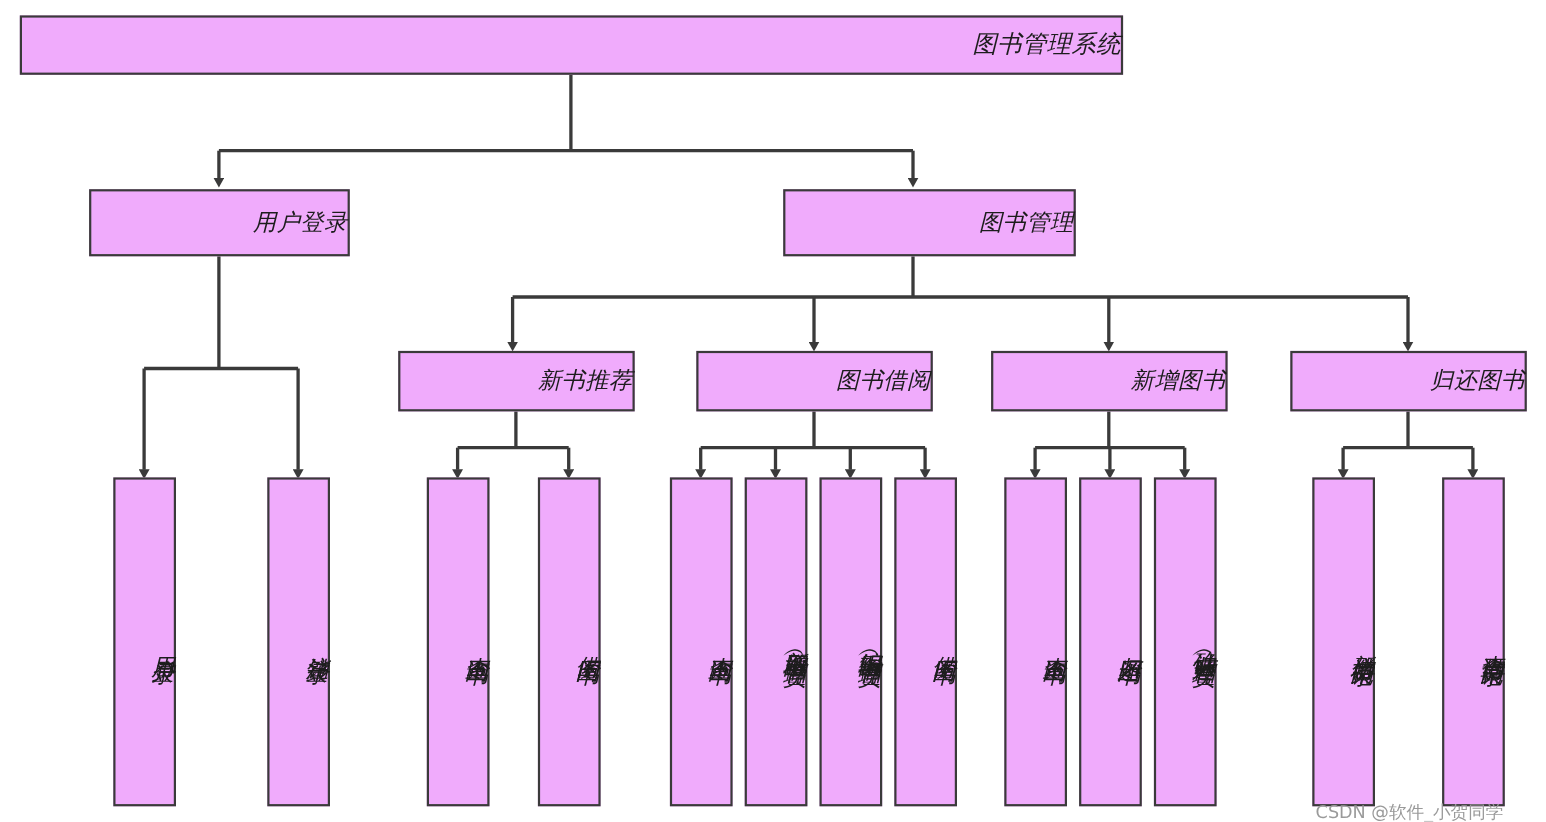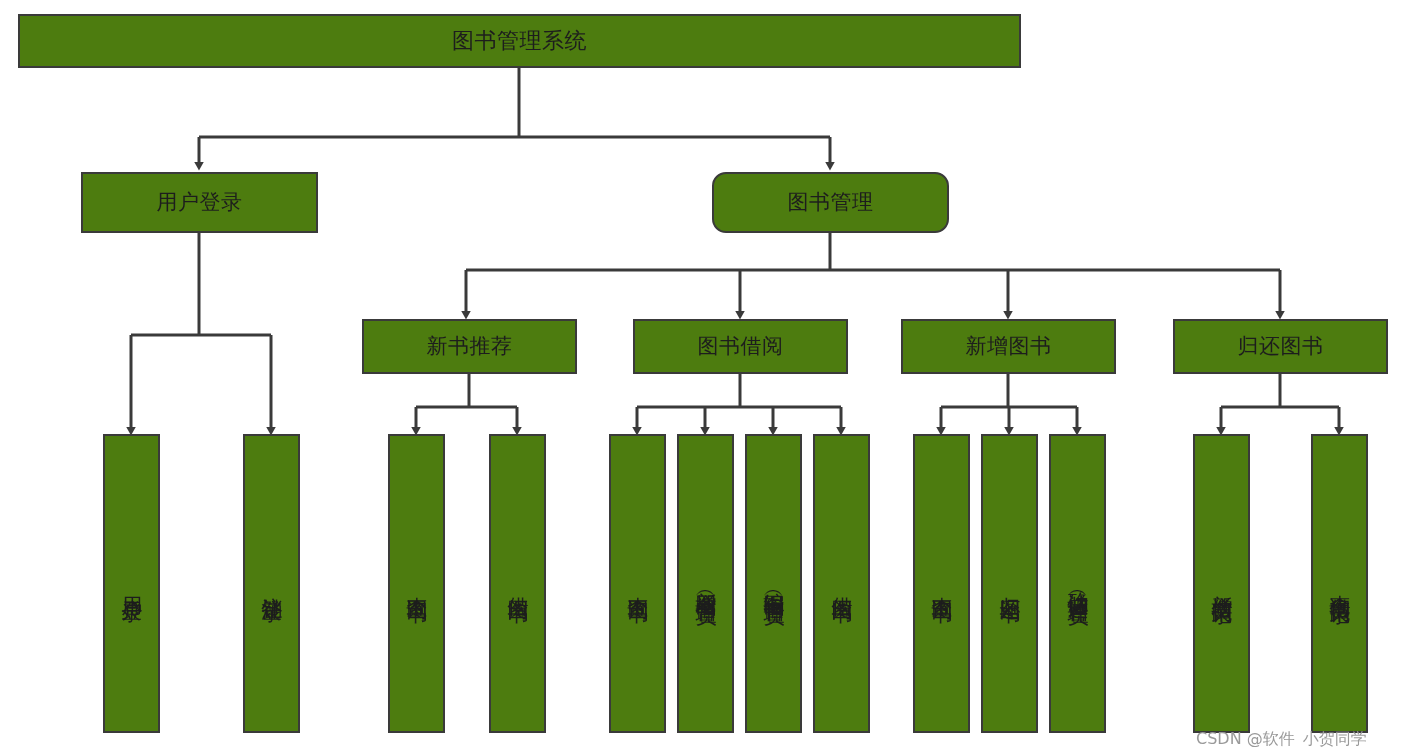--- a/index.html
+++ b/index.html
@@ -17,26 +17,27 @@
   #edges{
     position:absolute;
     left:0;top:0;
     width:1405px;height:747px;
     pointer-events:none;
   }
   .node{
     position:absolute;
     box-sizing:border-box;
     border:2px solid #3a3a3a;
-    background:#4d7c0f;
+    background:#f0abfc;
     display:flex;
     align-items:center;
-    justify-content:center;
+    justify-content:flex-end;
     text-align:center;
     z-index:2;
+    font-style:italic;
   }
   .node-label{
     display:block;
     line-height:1.18;
     letter-spacing:0.5px;
     color:#1d1d1d;
   }
   
   .node.horiz .node-label{
     font-size:21px;
@@ -125,21 +126,21 @@
     </g>
   </svg>
 
   <div class="node horiz root" style="left:18px;top:14px;width:1003px;height:54px;">
     <span class="node-label">图书管理系统</span>
   </div>
 
   <div class="node horiz" style="left:81px;top:172px;width:237px;height:61px;">
     <span class="node-label">用户登录</span>
   </div>
-  <div class="node horiz" style="left:712px;top:172px;width:237px;height:61px;border-radius:14px;">
+  <div class="node horiz" style="left:712px;top:172px;width:266px;height:61px;">
     <span class="node-label">图书管理</span>
   </div>
 
   <div class="node horiz" style="left:362px;top:319px;width:215px;height:55px;">
     <span class="node-label">新书推荐</span>
   </div>
   <div class="node horiz" style="left:633px;top:319px;width:215px;height:55px;">
     <span class="node-label">图书借阅</span>
   </div>
   <div class="node horiz" style="left:901px;top:319px;width:215px;height:55px;">

